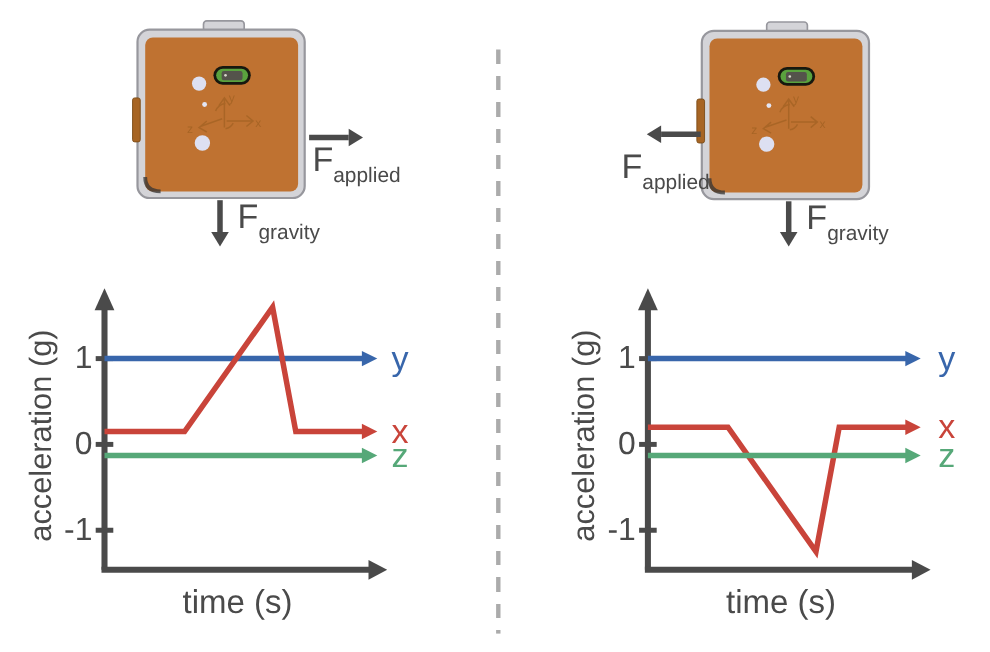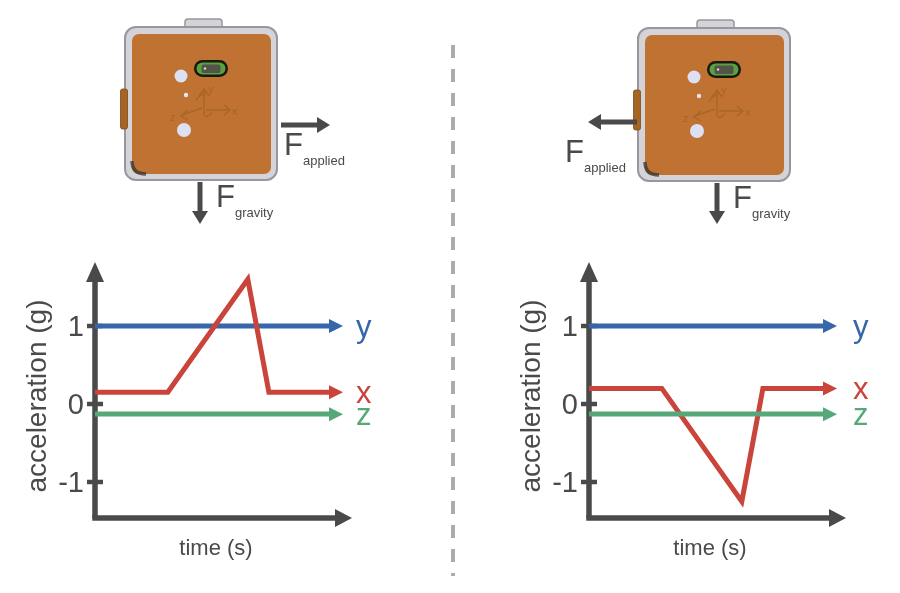--- a/index.html
+++ b/index.html
@@ -7,24 +7,24 @@
          font-family:"Liberation Sans",sans-serif;}
   .panel{position:absolute;top:0;height:593px;}
   #panel-left{left:0;width:453px;}
   #panel-right{left:453px;width:447px;}
   .panel svg{position:absolute;left:0;top:0;}
   .lbl{position:absolute;color:#4a4a4a;white-space:nowrap;line-height:1;}
   .vcenter{transform:translateY(-50%);}
   .center{transform:translate(-50%,-50%);}
   .ylabel{transform:translate(-50%,-50%) rotate(-90deg);font-size:28px;}
   .tick{font-size:29px;width:38px;text-align:right;}
-  .timelbl{font-size:22px;}
+  .timelbl{font-size:30px;}
   .legend{position:absolute;font-size:31px;line-height:1;transform:translateY(-50%);}
   .fsym{font-size:31px;}
-  .fsub{font-size:13px;display:inline-block;vertical-align:-10px;text-align:center;}
+  .fsub{font-size:19px;display:inline-block;vertical-align:-10px;text-align:center;}
   #divider{position:absolute;left:451px;top:45px;width:4px;height:531px;
            background:repeating-linear-gradient(to bottom,#ababab 0 13px,transparent 13px 24px);}
 </style>
 </head>
 <body>
 
 <div id="stage">
 
   <div class="panel" id="panel-left">
     <svg width="453" height="593" viewBox="0 0 453 593">

